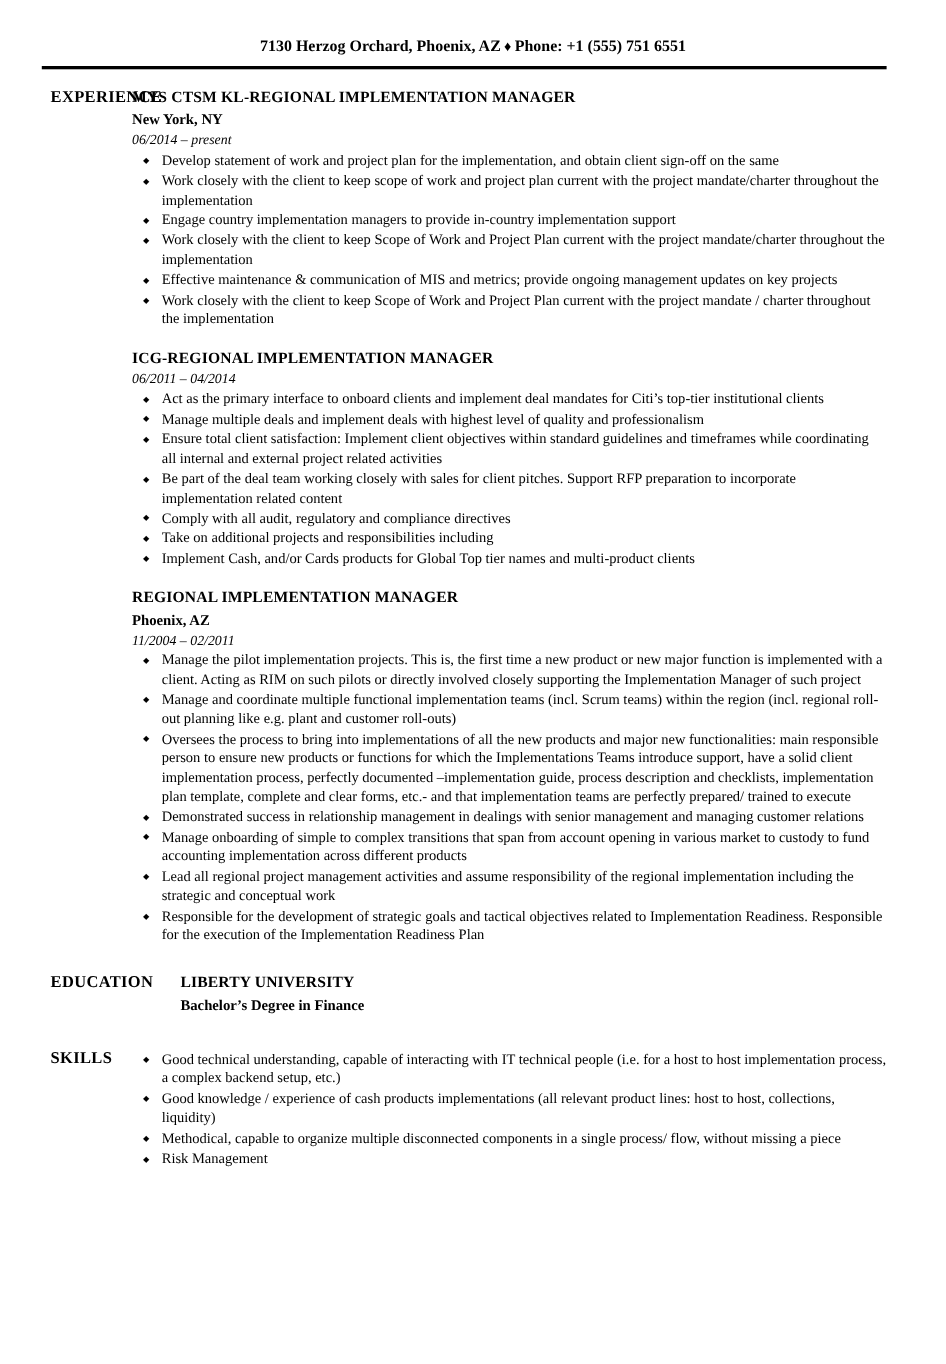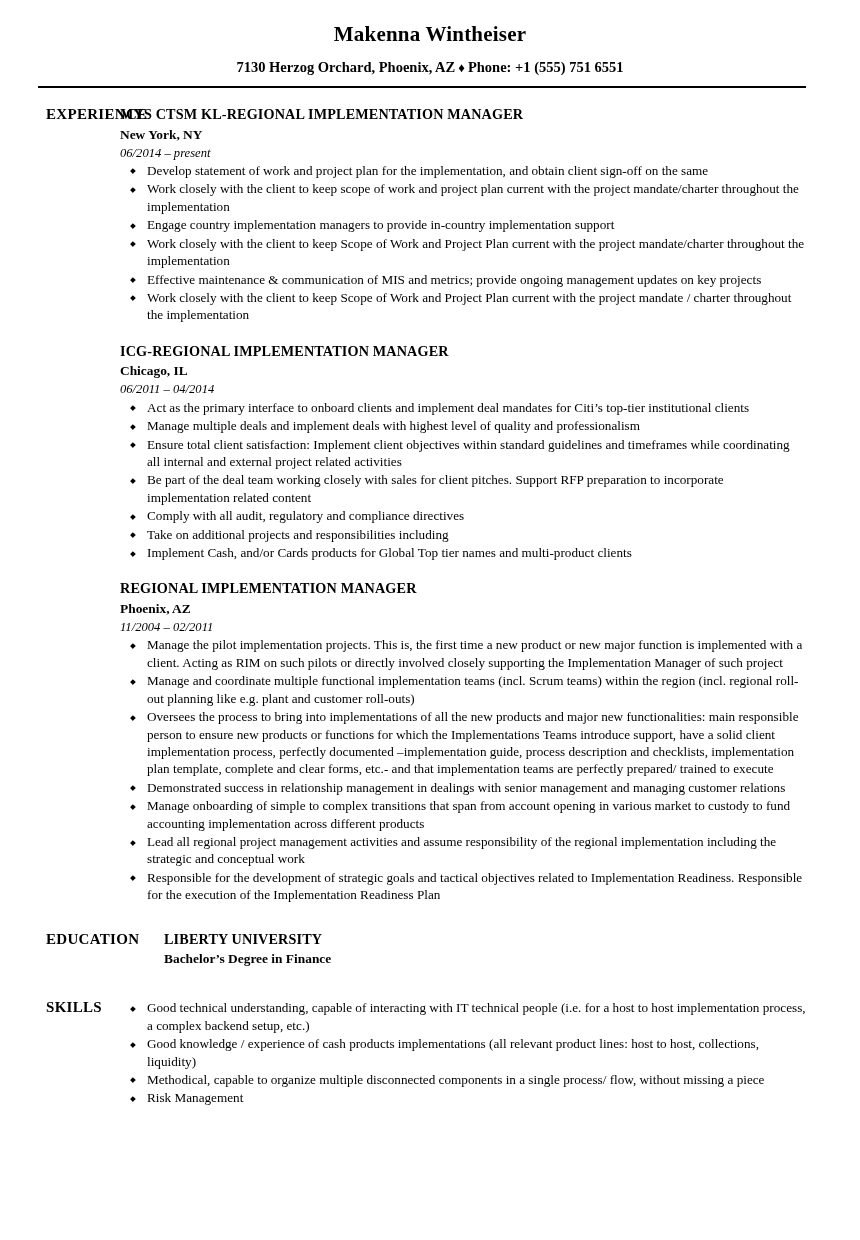--- a/index.html
+++ b/index.html
@@ -138,21 +138,20 @@
 
   
   #skills-section ul.bullets > li:first-child { margin-top: 0; }
 </style>
 </head>
 <body>
 
 <div class="page">
 
   <div class="header">
-    <div class="cand-name">Makenna Wintheiser</div>
     <div class="cand-contact">
       <span>7130 Herzog Orchard, Phoenix, AZ</span><span class="diamond-sep">♦</span><span>Phone: +1 (555) 751 6551</span>
     </div>
     <div class="header-rule"></div>
   </div>
 
   <div class="section" id="experience-section">
     <div class="section-label">EXPERIENCE</div>
     <div class="section-body">
 
@@ -165,21 +164,20 @@
           <li>Work closely with the client to keep scope of work and project plan current with the project mandate/charter throughout the implementation</li>
           <li>Engage country implementation managers to provide in-country implementation support</li>
           <li>Work closely with the client to keep Scope of Work and Project Plan current with the project mandate/charter throughout the implementation</li>
           <li>Effective maintenance &amp; communication of MIS and metrics; provide ongoing management updates on key projects</li>
           <li>Work closely with the client to keep Scope of Work and Project Plan current with the project mandate / charter throughout the implementation</li>
         </ul>
       </div>
 
       <div class="job">
         <div class="job-title">ICG-REGIONAL IMPLEMENTATION MANAGER</div>
-        <div class="job-location">Chicago, IL</div>
         <div class="job-dates">06/2011 – 04/2014</div>
         <ul class="bullets">
           <li>Act as the primary interface to onboard clients and implement deal mandates for Citi’s top-tier institutional clients</li>
           <li>Manage multiple deals and implement deals with highest level of quality and professionalism</li>
           <li>Ensure total client satisfaction: Implement client objectives within standard guidelines and timeframes while coordinating all internal and external project related activities</li>
           <li>Be part of the deal team working closely with sales for client pitches. Support RFP preparation to incorporate implementation related content</li>
           <li>Comply with all audit, regulatory and compliance directives</li>
           <li>Take on additional projects and responsibilities including</li>
           <li>Implement Cash, and/or Cards products for Global Top tier names and multi-product clients</li>
         </ul>

